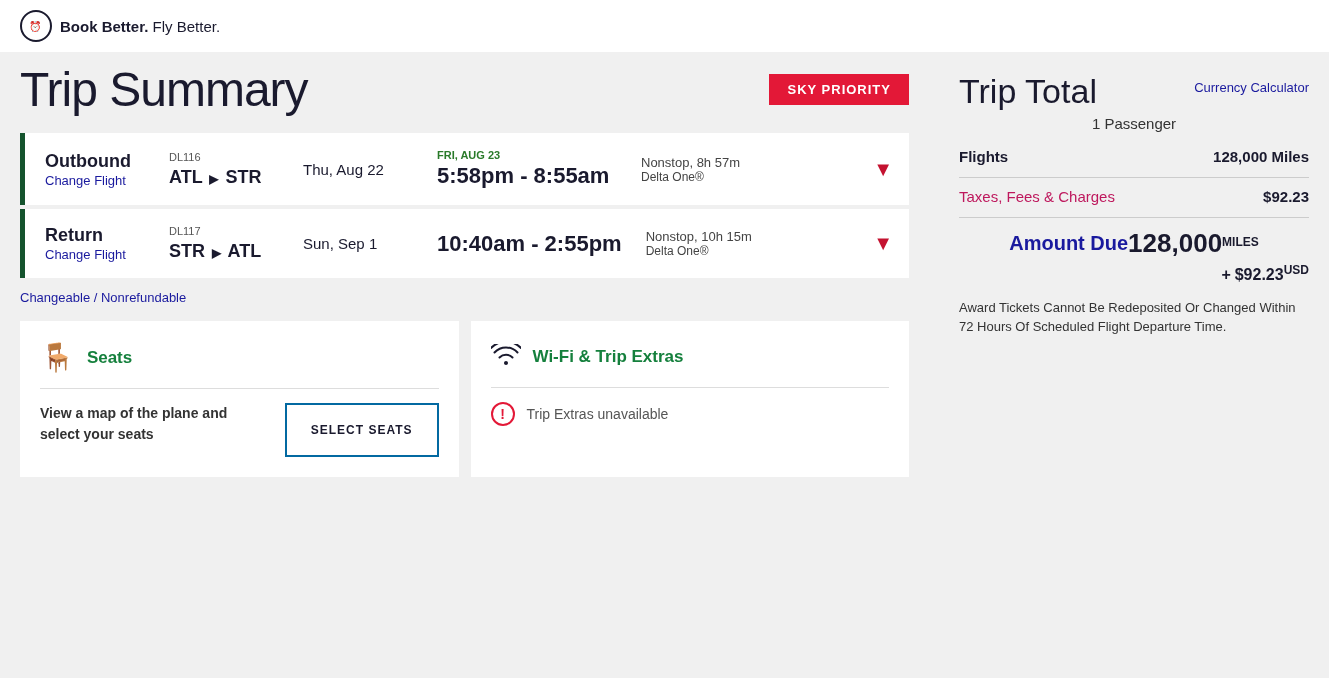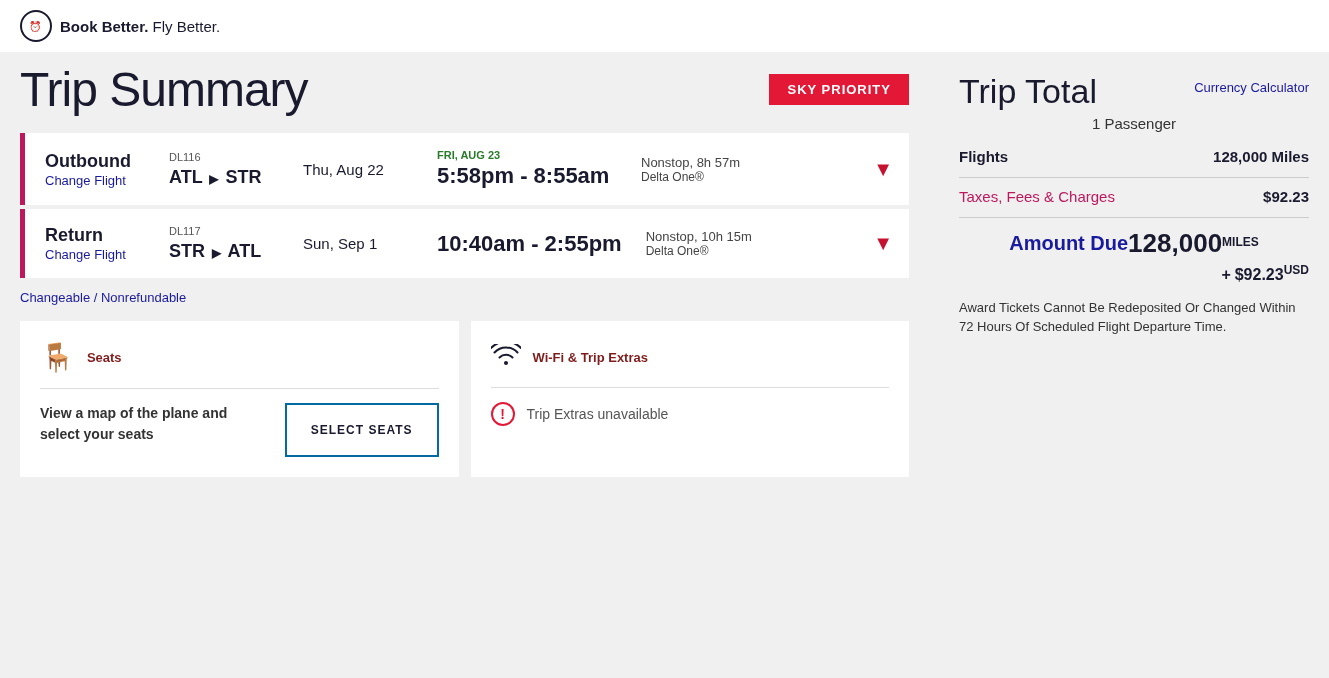--- a/index.html
+++ b/index.html
@@ -69,21 +69,21 @@
       background: #e31837;
       color: #fff;
       font-size: 13px;
       font-weight: bold;
       padding: 8px 18px;
       letter-spacing: 1px;
     }
 
     .flight-card {
       background: #fff;
-      border-left: 5px solid #be185d;
+      border-left: 5px solid #14532d;
       margin-bottom: 4px;
       padding: 16px 16px 16px 20px;
       display: flex;
       align-items: center;
       gap: 24px;
       position: relative;
     }
     .flight-type-col {
       min-width: 100px;
     }
@@ -168,23 +168,23 @@
     }
     .extra-card-header {
       display: flex;
       align-items: center;
       gap: 12px;
       padding-bottom: 14px;
       border-bottom: 1px solid #ddd;
       margin-bottom: 14px;
     }
     .extra-card-title {
-      font-size: 13px;
-      font-weight: bold;
-      color: #7f1d1d;
+      font-size: 17px;
+      font-weight: bold;
+      color: #15803d;
     }
     .extra-card-icon {
       font-size: 28px;
       color: #1a1a2e;
     }
     .seats-content {
       display: flex;
       align-items: flex-start;
       justify-content: space-between;
       gap: 20px;

